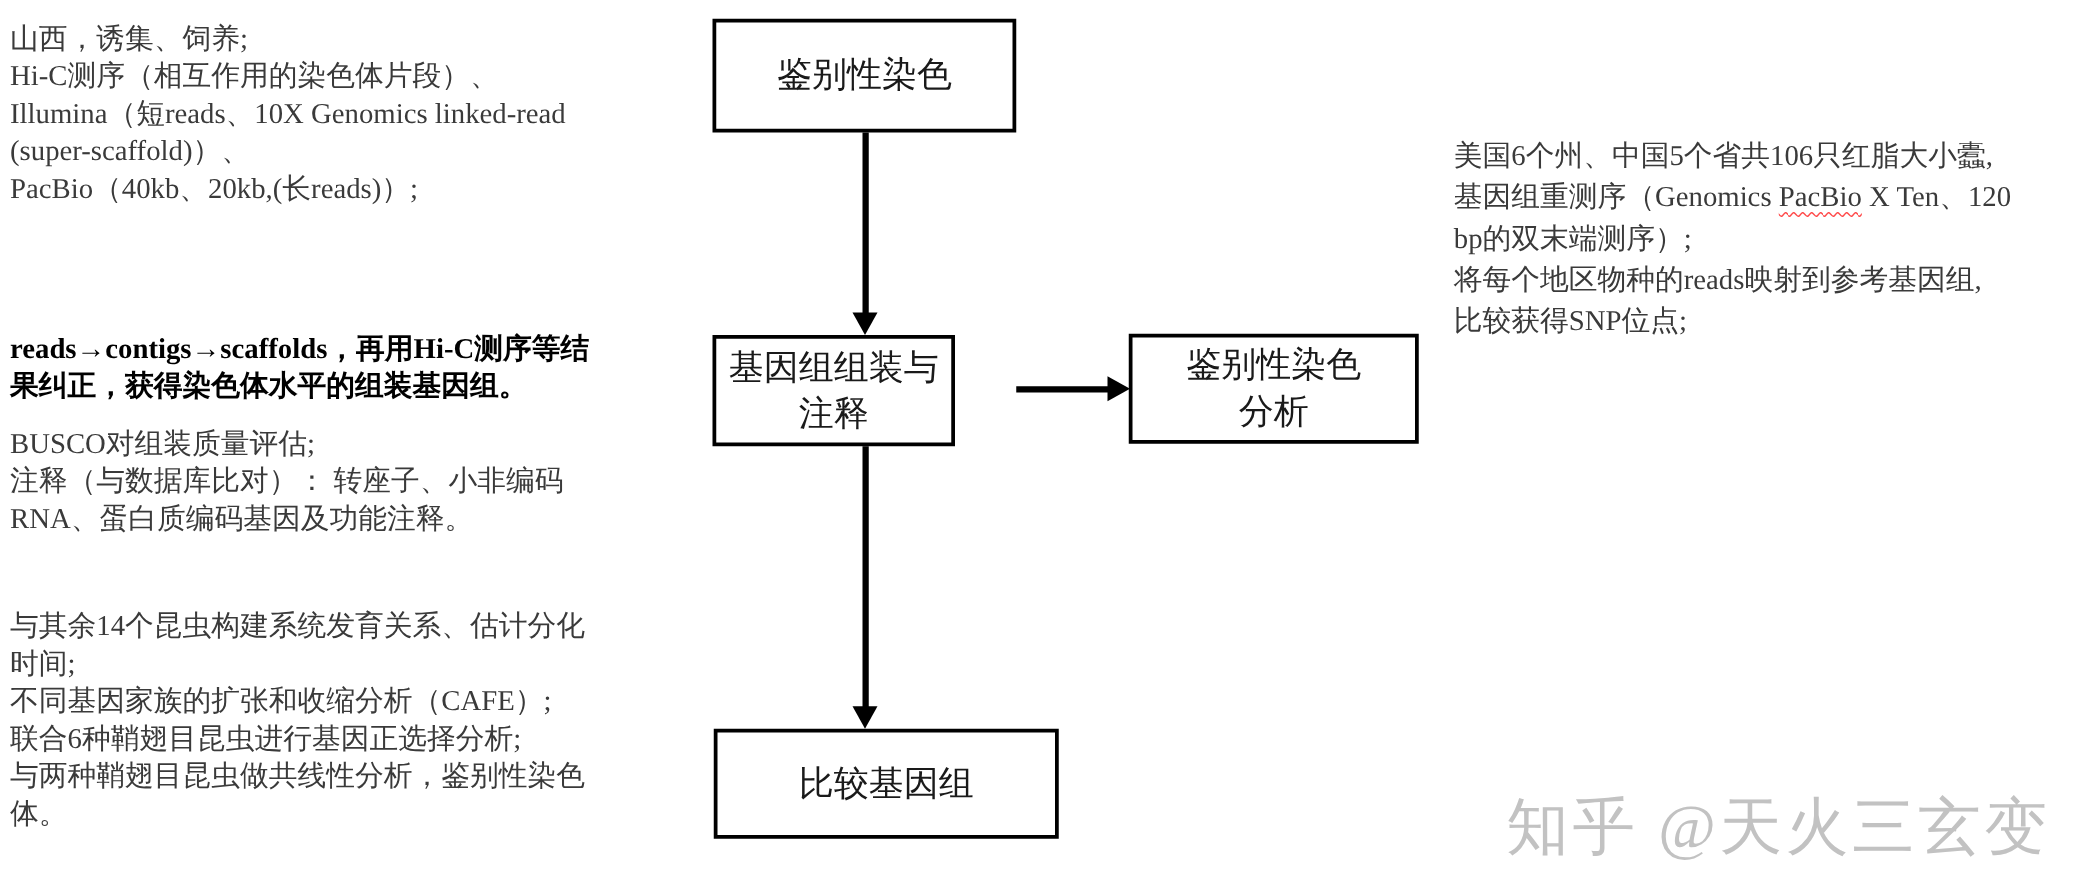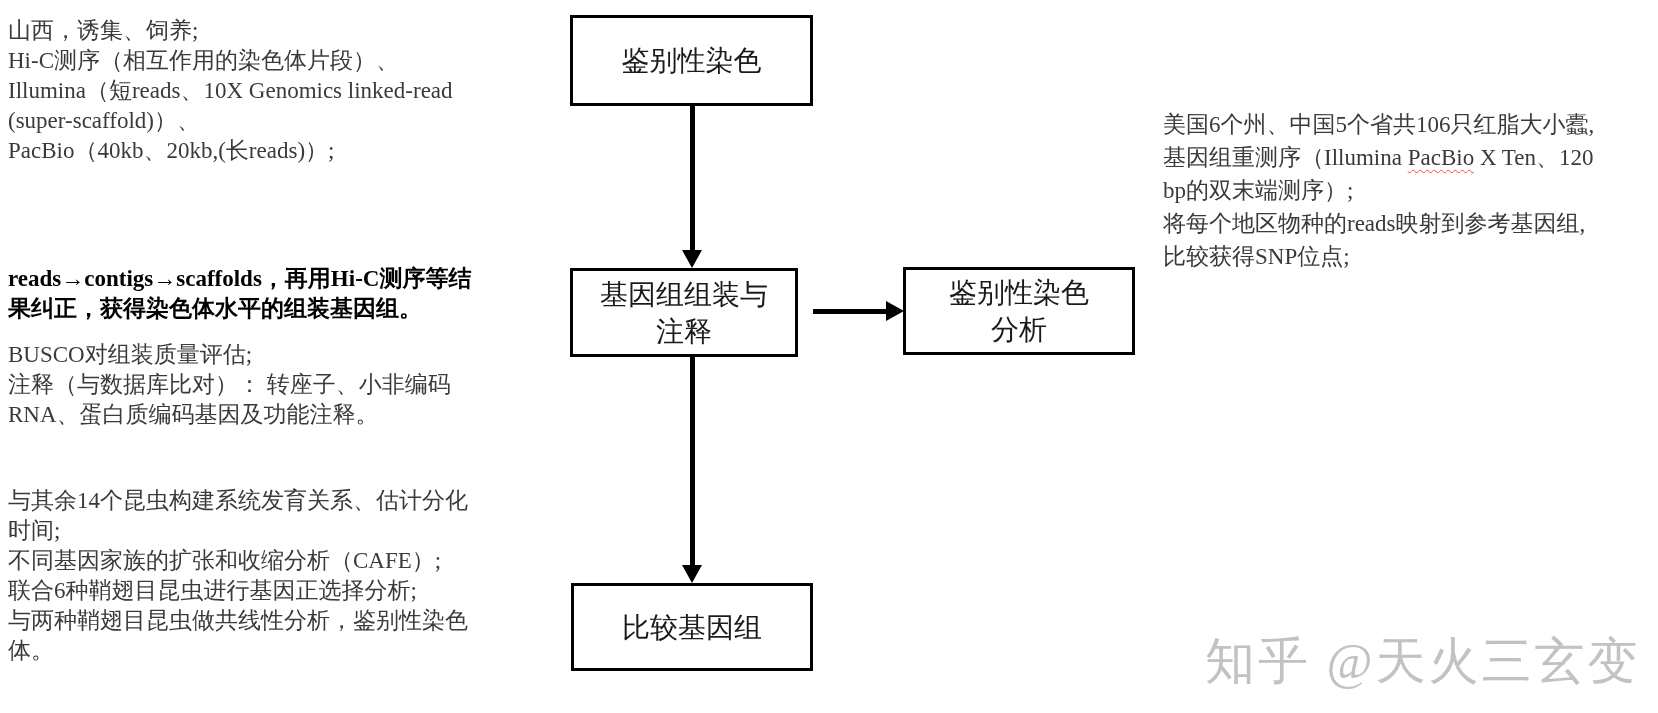--- a/index.html
+++ b/index.html
@@ -39,23 +39,23 @@
     border:3px solid var(--box-border);
     background:#ffffff;
     display:flex;align-items:center;justify-content:center;
     text-align:center;
     font-size:28px;line-height:37px;
     color:#1a1a1a;
     white-space:pre-line;
     box-sizing:border-box;
   }
   .box-sample{left:570px;top:15px;width:243px;height:91px;}
-  .box-assembly{left:570px;top:268px;width:228px;height:89px;justify-content:center;}
+  .box-assembly{left:570px;top:268px;width:194px;height:89px;justify-content:center;}
   .box-popgen{left:903px;top:267px;width:232px;height:88px;}
-  .box-comparative{left:571px;top:583px;width:242px;height:88px;}
+  .box-comparative{left:571px;top:583px;width:276px;height:88px;}
   .arrow-line{position:absolute;background:#000000;}
   .arrow-head{position:absolute;width:0;height:0;}
   .line-v1{left:690px;top:106px;width:5px;height:146px;}
   .head-v1{left:682px;top:250px;border-left:10px solid transparent;border-right:10px solid transparent;border-top:18px solid #000000;}
   .line-v2{left:690px;top:357px;width:5px;height:210px;}
   .head-v2{left:682px;top:565px;border-left:10px solid transparent;border-right:10px solid transparent;border-top:18px solid #000000;}
   .line-h1{left:813px;top:309px;width:75px;height:5px;}
   .head-h1{left:886px;top:301px;border-top:10px solid transparent;border-bottom:10px solid transparent;border-left:18px solid #000000;}
   .watermark{
     position:absolute;
@@ -112,18 +112,18 @@
 
   <div class="arrow-line line-v1"></div>
   <div class="arrow-head head-v1"></div>
 
   <div class="arrow-line line-v2"></div>
   <div class="arrow-head head-v2"></div>
 
   <div class="arrow-line line-h1"></div>
   <div class="arrow-head head-h1"></div>
 
-  <p class="note note-right" style="top:108px"><span>美国6个州、中国5个省共106只红脂大小蠹,</span><br><span>基因组重测序（Illumina </span><span class="spellcheck">PacBio</span><span> X Ten、120</span><br><span>bp的双末端测序）;</span><br><span>将每个地区物种的reads映射到参考基因组,</span><br><span>比较获得SNP位点;</span></p>
+  <p class="note note-right" style="top:108px"><span>美国6个州、中国5个省共106只红脂大小蠹,</span><br><span>基因组重测序（Genomics </span><span class="spellcheck">PacBio</span><span> X Ten、120</span><br><span>bp的双末端测序）;</span><br><span>将每个地区物种的reads映射到参考基因组,</span><br><span>比较获得SNP位点;</span></p>
 
 
   <div class="watermark">知乎 @天火三玄变</div>
 
 </div>
 
 </body></html>

